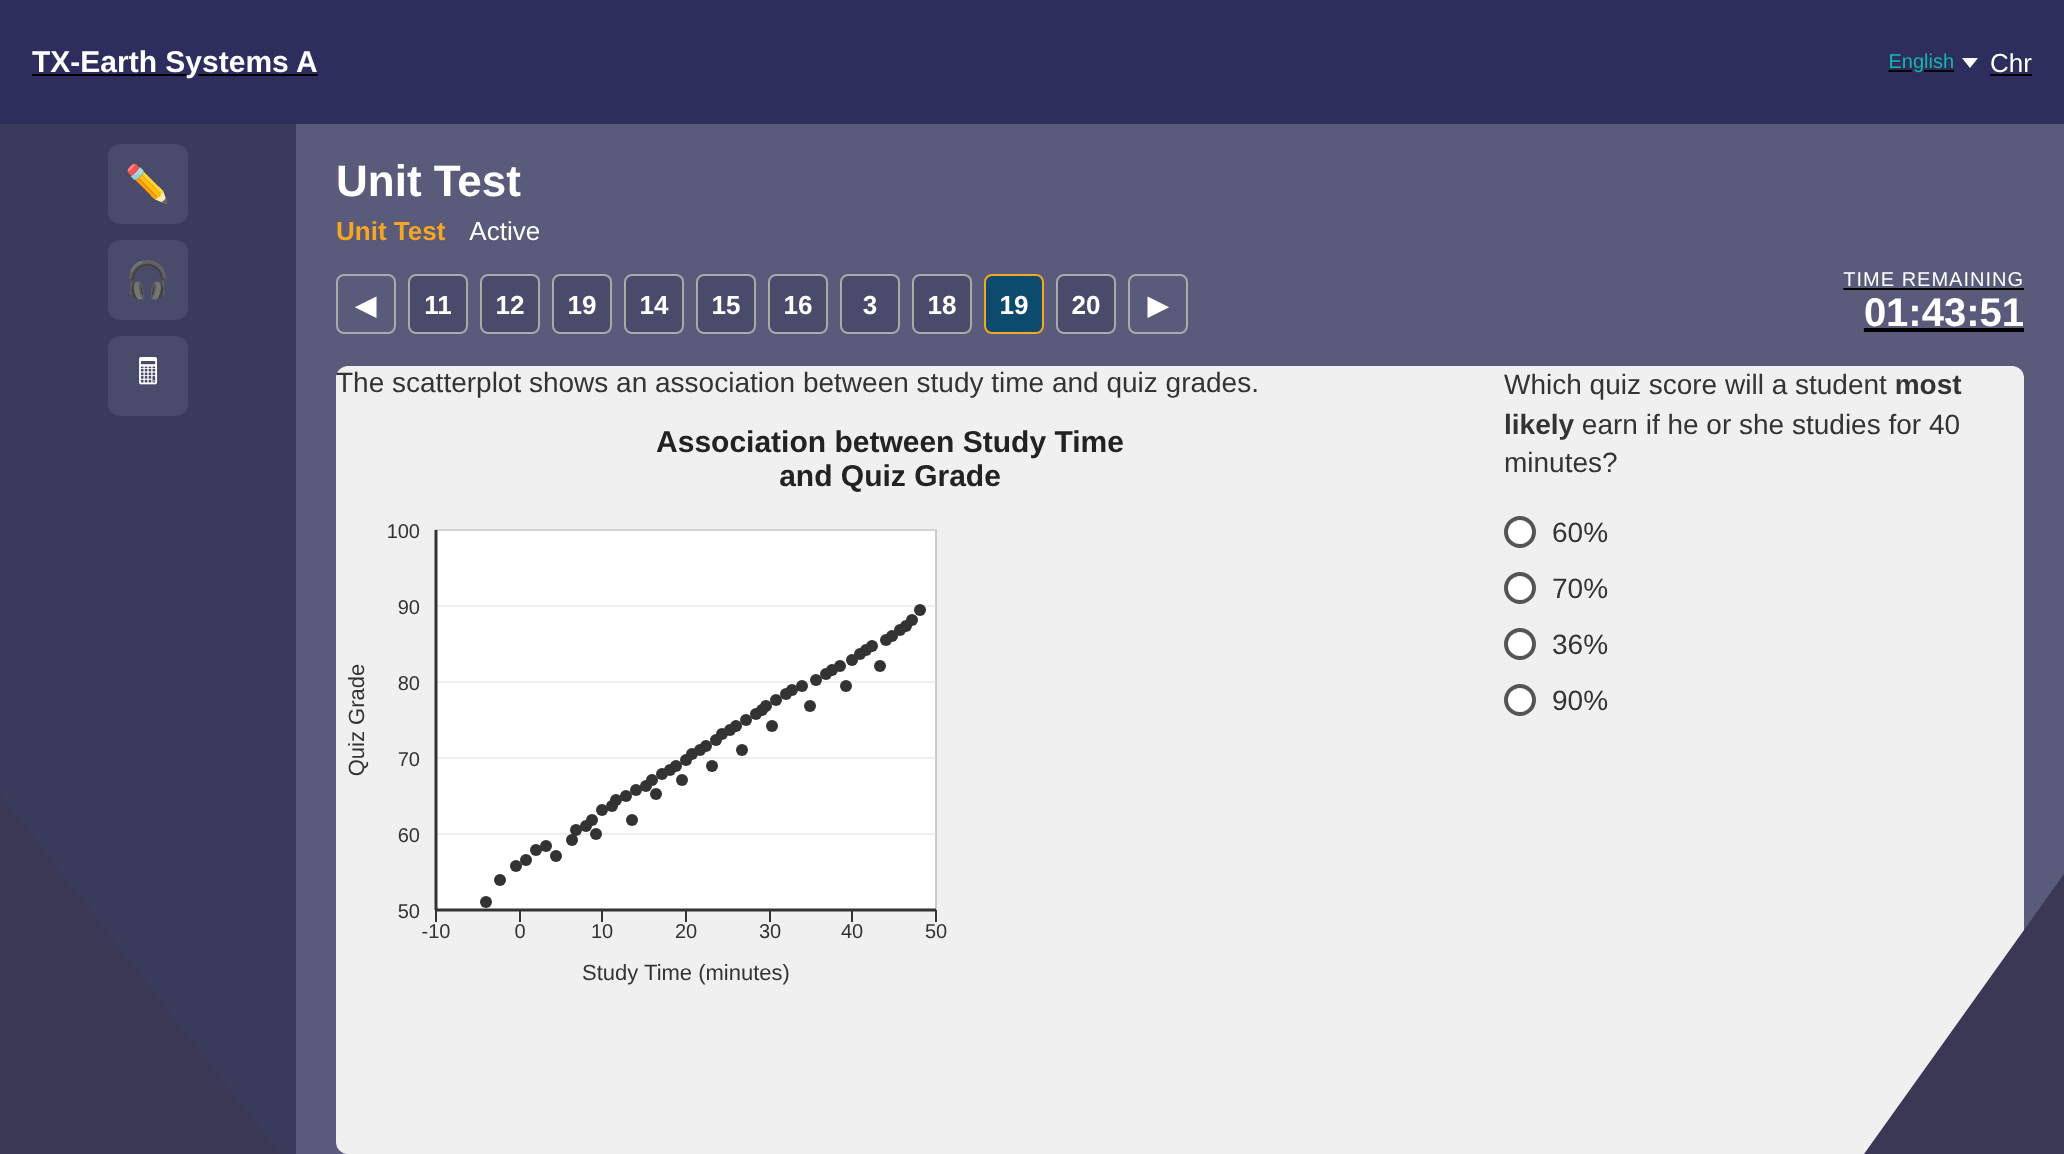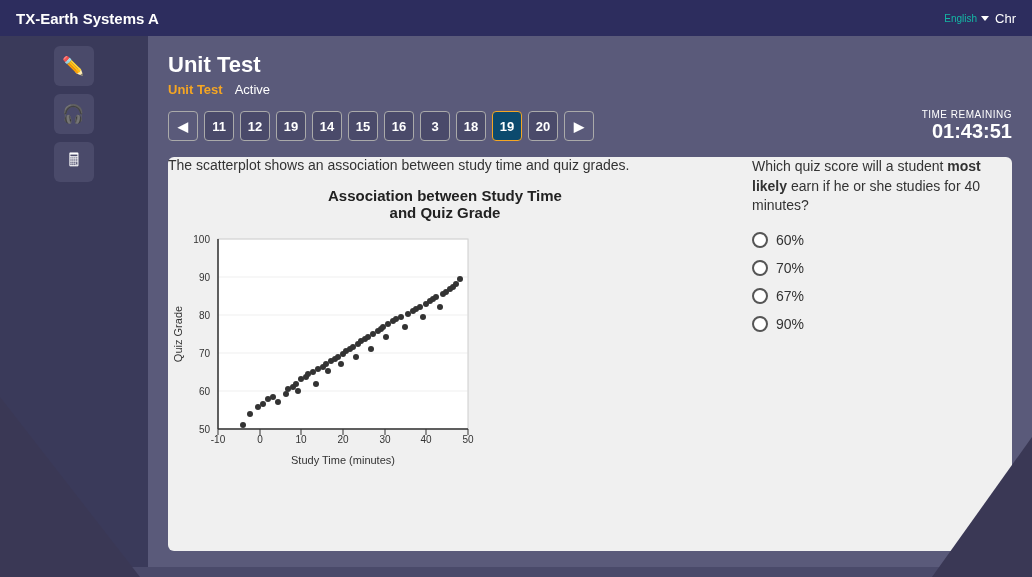--- a/index.html
+++ b/index.html
@@ -8,27 +8,28 @@
       height: 577px;
       overflow: hidden;
       font-family: Arial, sans-serif;
       background: #4a4a6a;
       position: relative;
     }
 
     
     .header {
       background: #2d2d5e;
-      height: 36px;
+      height: 62px;
       display: flex;
       align-items: center;
       justify-content: space-between;
       padding: 0 16px;
       position: relative;
       z-index: 10;
+      text-decoration: underline;
     }
     .header-title {
       color: white;
       font-size: 15px;
       font-weight: bold;
     }
     .header-right {
       display: flex;
       align-items: center;
       gap: 6px;
@@ -130,20 +131,21 @@
     }
     .nav-btn.arrow {
       background: #5a5a7a;
       border-color: #aaa;
     }
 
     
     .time-remaining {
       margin-left: auto;
       text-align: right;
+      text-decoration: underline;
     }
     .time-label {
       color: white;
       font-size: 10px;
       letter-spacing: 0.5px;
       text-transform: uppercase;
     }
     .time-value {
       color: white;
       font-size: 20px;
@@ -428,21 +430,21 @@
           <label class="option-item">
             <div class="radio-circle"></div>
             <span>60%</span>
           </label>
           <label class="option-item">
             <div class="radio-circle"></div>
             <span>70%</span>
           </label>
           <label class="option-item">
             <div class="radio-circle"></div>
-            <span>67%</span>
+            <span>36%</span>
           </label>
           <label class="option-item">
             <div class="radio-circle"></div>
             <span>90%</span>
           </label>
         </div>
       </div>
     </div>
   </div>
 </div>

